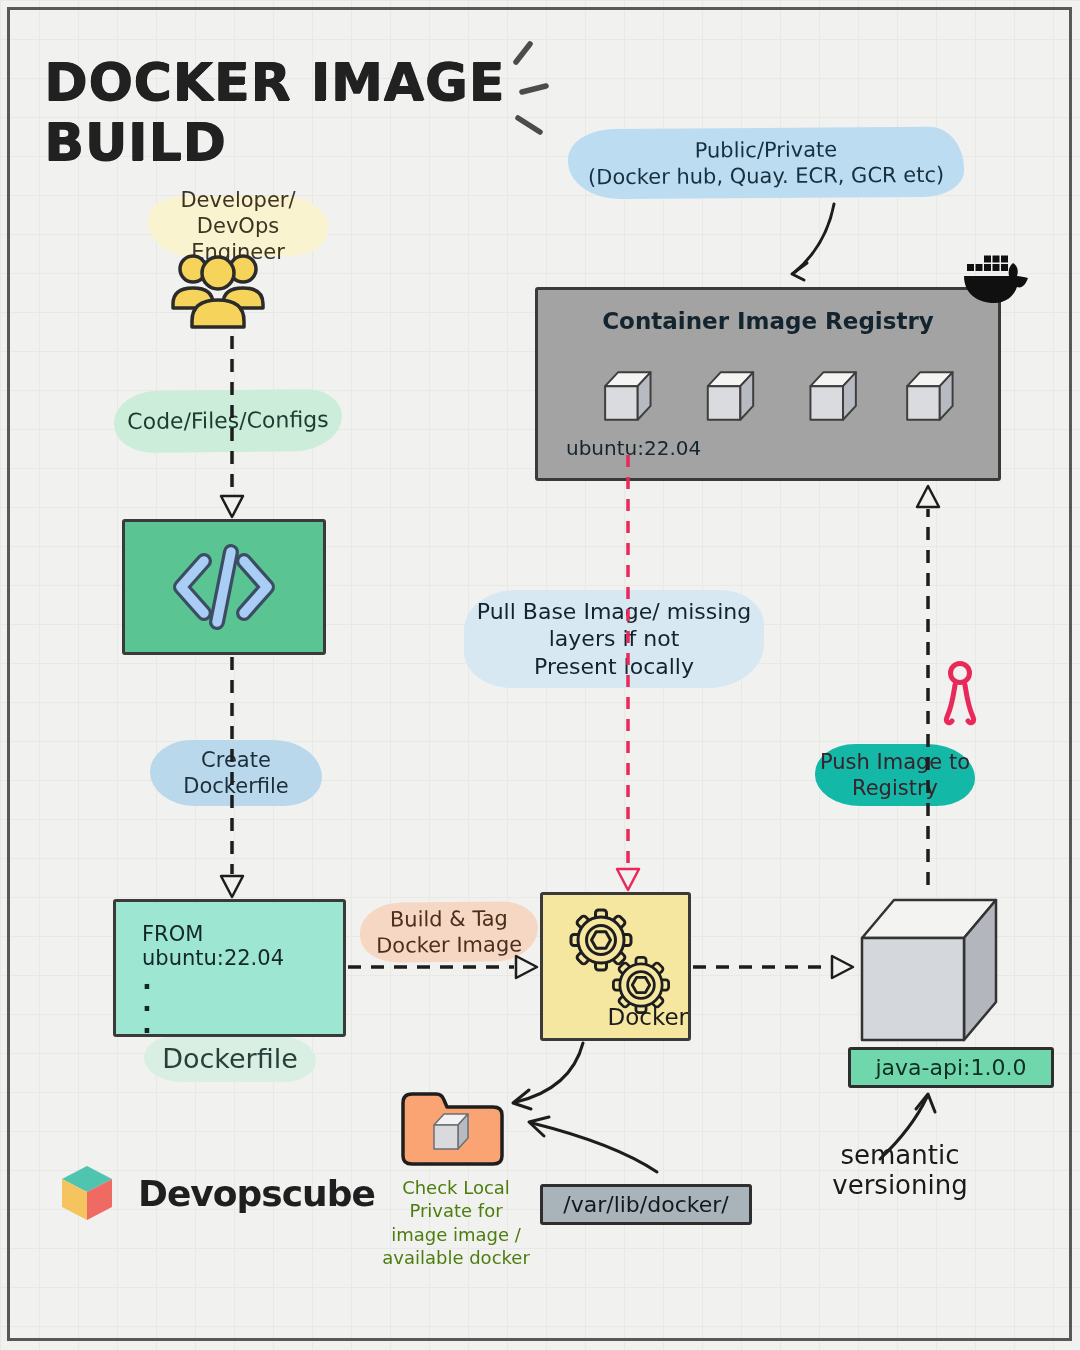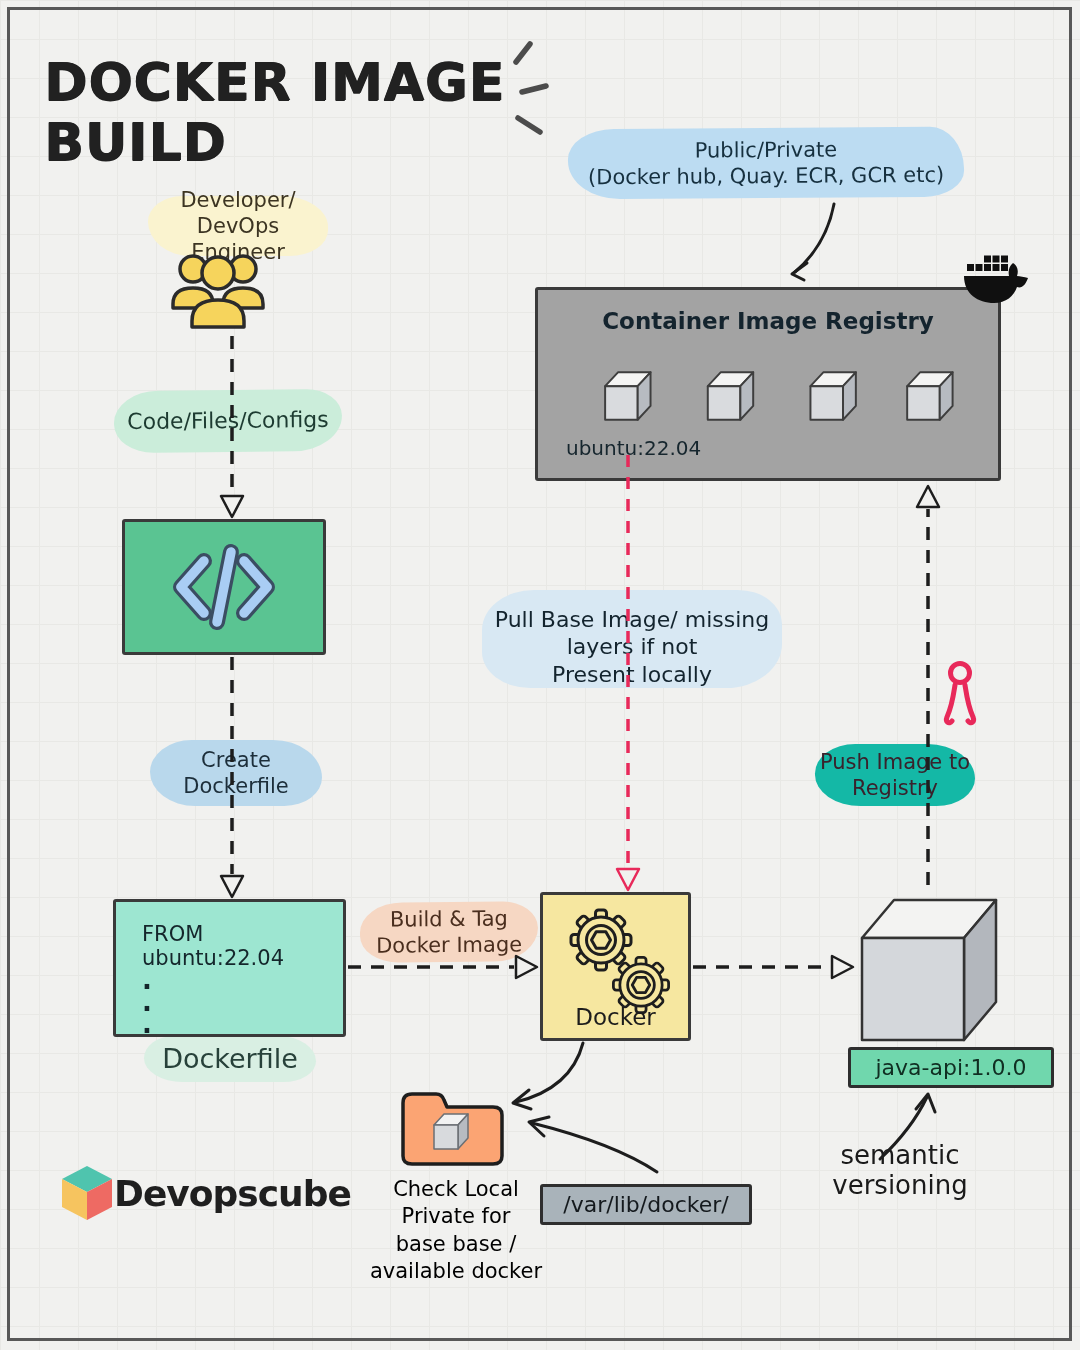--- a/index.html
+++ b/index.html
@@ -31,47 +31,47 @@
   .blob-dev{left:148px;top:196px;width:180px;height:60px;background:#faf3cf;color:#3c3422;
     border-radius:40px 55px 45px 50px/30px 36px 30px 40px;}
   .blob-codefiles{left:114px;top:390px;width:228px;height:62px;background:#cbedda;color:#1d3b31;font-size:22px;
     border-radius:50px 40px 55px 45px/36px 30px 40px 32px;transform:rotate(-.6deg);}
   .blob-create{left:150px;top:740px;width:172px;height:66px;background:#b9d8ec;color:#1c2e3a;
     border-radius:44px 52px 40px 48px/34px 40px 30px 36px;}
   .blob-caption{left:144px;top:1036px;width:172px;height:46px;background:#d9efe3;color:#27413a;font-size:27px;
     border-radius:40px 50px 44px 52px/30px 34px 28px 32px;}
   .blob-buildtag{left:360px;top:902px;width:178px;height:60px;background:#f6d7c3;color:#4a2e1e;
     border-radius:48px 40px 50px 44px/34px 30px 38px 30px;transform:rotate(-.5deg);}
-  .blob-pull{left:482px;top:590px;width:300px;height:98px;background:#d8e8f3;color:#13242e;font-size:22px;
-    border-radius:52px 44px 56px 48px/40px 34px 44px 36px;justify-content:flex-end;}
+  .blob-pull{left:464px;top:590px;width:300px;height:98px;background:#d8e8f3;color:#13242e;font-size:22px;
+    border-radius:52px 44px 56px 48px/40px 34px 44px 36px;}
   .blob-push{left:815px;top:744px;width:160px;height:62px;background:#14b8a6;color:#39222c;
     border-radius:44px 52px 42px 50px/32px 38px 30px 34px;}
   .box{position:absolute;box-sizing:border-box;border:3px solid #3a3a3a;border-radius:3px;}
   .registry{left:535px;top:287px;width:466px;height:194px;background:#a3a3a3;}
   .registry-title{position:absolute;left:0;top:18px;width:100%;text-align:center;
     font-size:23px;font-weight:600;color:#14242e;}
   .registry-cubes{position:absolute;left:0;top:76px;width:100%;height:62px;}
   .registry-tag{position:absolute;left:28px;top:146px;font-size:20px;color:#16262e;}
   .codebox{left:122px;top:519px;width:204px;height:136px;background:#5ac492;
     display:flex;align-items:center;justify-content:center;}
   .dockerfilebox{left:113px;top:899px;width:233px;height:138px;background:#9de6d1;padding:20px 0 12px 26px;}
   .from-line{font-size:21px;color:#14262b;}
   .dots{margin-top:6px;font-size:26px;font-weight:bold;line-height:.85;color:#14262b;}
   .dots span{display:block;}
   .dockerbox{left:540px;top:892px;width:151px;height:149px;background:#f6e7a0;}
-  .docker-label{position:absolute;left:0;bottom:8px;width:100%;text-align:center;
+  .docker-label{position:absolute;left:0;bottom:8px;width:100%;text-align:right;
     font-size:23px;color:#1c1c1c;}
   .javabox{left:820px;top:1047px;width:206px;height:41px;background:#70d7ad;
     display:flex;align-items:center;justify-content:center;font-size:22px;color:#102e22;border-color:#2e2e2e;margin-left:28px;}
   .varlibbox{left:540px;top:1184px;width:212px;height:41px;background:#a9b3ba;
     display:flex;align-items:center;justify-content:center;font-size:22px;color:#14191d;border-color:#2e2e2e;}
   .semantic{left:775px;top:1140px;width:250px;font-size:26px;color:#1a1a1a;text-align:center;}
-  .checklocal{left:360px;top:1176px;width:192px;text-align:center;font-size:21px;line-height:1.3;color:#000000;}
+  .checklocal{left:360px;top:1176px;width:192px;text-align:center;font-size:18px;line-height:1.3;color:#4d7c0f;}
   .checklocal span{display:block;}
-  .logo{left:60px;top:1164px;display:flex;align-items:center;gap:0;}
+  .logo{left:60px;top:1164px;display:flex;align-items:center;gap:24px;}
   .logo-text{font-size:36px;font-weight:800;letter-spacing:-1px;color:#1f1f1f;}
   svg{display:block;}
   .layer{position:absolute;left:0;top:0;pointer-events:none;}
 </style>
 </head>
 <body>
 
 <div class="canvas">
   <div class="grid"></div>
   <div class="frame"></div>
@@ -235,21 +235,21 @@
     <g stroke="#6b6f74" stroke-width="1.5" stroke-linejoin="round">
       <polygon points="38,42 48,31 72,31 62,42" fill="#f2f2f2"></polygon>
       <polygon points="62,42 72,31 72,55 62,66" fill="#b7bbc1"></polygon>
       <polygon points="38,42 62,42 62,66 38,66" fill="#d8dadd"></polygon>
     </g>
   </svg>
 
   <div class="abs checklocal">
     <span>Check Local</span>
     <span>Private for</span>
-    <span>base base /</span>
+    <span>image image /</span>
     <span>available docker</span>
   </div>
 
   <div class="box varlibbox">
     <span>/var/lib/docker/</span>
   </div>
 
   <div class="abs logo">
     <svg width="54" height="58" viewBox="0 0 54 58">
       <polygon points="27,2 52,15 27,28 2,15" fill="#4fc4ae"></polygon>

